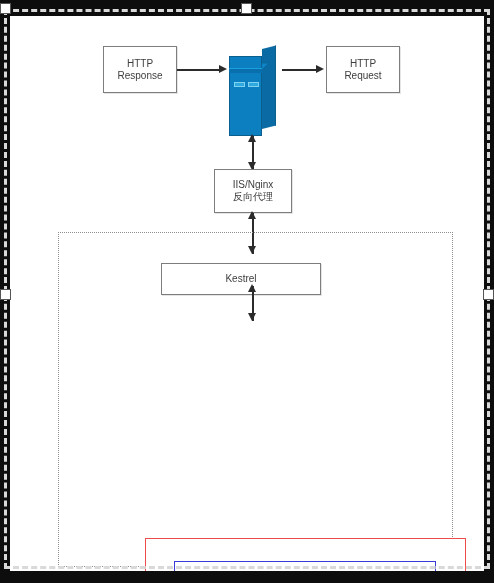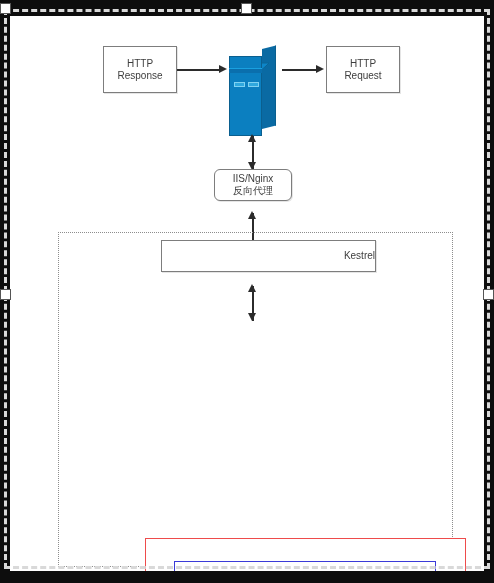--- a/index.html
+++ b/index.html
@@ -65,22 +65,22 @@
     align-items: center;
     justify-content: center;
     text-align: center;
     color: #3d3d3d;
     font-size: 10px;
     line-height: 12px;
   }
 
   #box-http-request  { left: 93px;  top: 30px;  width: 74px; height: 47px; }
   #box-http-response { left: 316px; top: 30px;  width: 74px; height: 47px; }
-  #box-proxy         { left: 204px; top: 153px; width: 78px; height: 32px; border-radius: 6px; }
-  #box-kestrel       { left: 151px; top: 224px; width: 215px; height: 32px; justify-content: flex-end; }
+  #box-proxy         { left: 204px; top: 153px; width: 78px; height: 44px; }
+  #box-kestrel       { left: 151px; top: 247px; width: 160px; height: 32px; }
 
   .box .l1, .box .l2 { display: block; }
 
   
   #server-tower {
     position: absolute;
     left: 219px;
     top: 28px;
     width: 48px;
     height: 92px;

